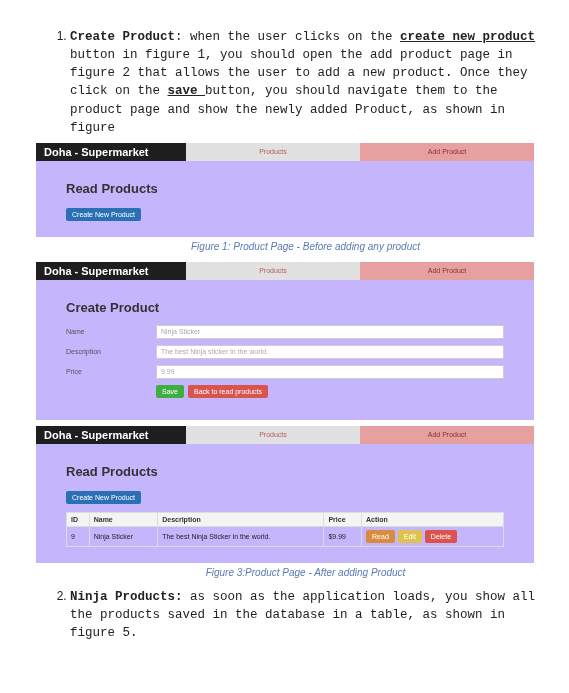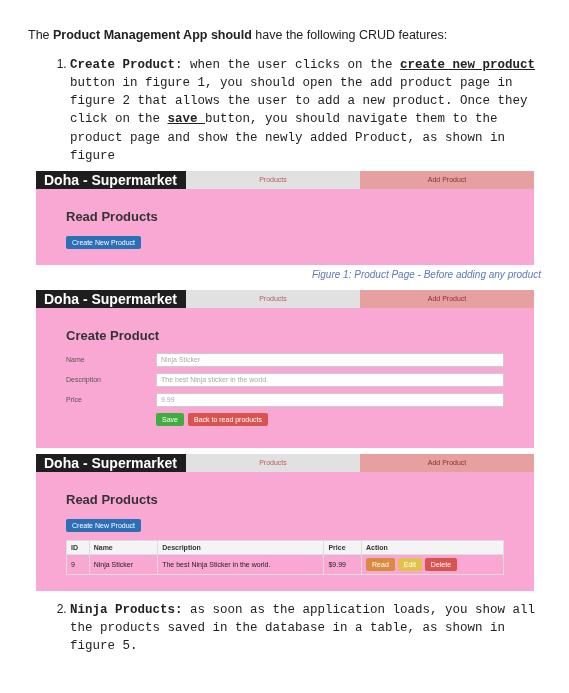--- a/index.html
+++ b/index.html
@@ -8,52 +8,49 @@
   .intro { font-size: 12.5px; margin-bottom: 14px; }
   .intro b { font-weight: 700; }
   ol.main { list-style: decimal; padding-left: 42px; }
   ol.main > li { margin-bottom: 10px; }
   ol.main > li .li-body { font-size: 12.5px; line-height: 1.45; font-family: Liberation Mono, monospace; }
   ol.main > li .li-body .lead { font-weight: 700; }
   .u { text-decoration: underline; }
 
   .shot { margin: 6px 0 2px -34px; width: 498px; border: 0; }
   .navbar { display: flex; font-size: 8px; height: 18px; }
-  .navbar .brand { background: #1e1e1e; color: #fff; width: 150px; display: flex; align-items: center; padding-left: 8px; font-weight: 700; font-size: 14px; }
+  .navbar .brand { background: #1e1e1e; color: #fff; width: 150px; display: flex; align-items: center; padding-left: 8px; font-weight: 700; font-size: 11px; }
   .navbar .nav1 { background: #e1e1e1; color: #b85b5b; flex: 1; display: flex; align-items: center; justify-content: center; font-size: 7px; }
   .navbar .nav2 { background: #e6a0a0; color: #8a2f2f; flex: 1; display: flex; align-items: center; justify-content: center; font-size: 7px; }
-  .body-area { background: #f9a8d4; padding: 20px 30px 16px 30px; min-height: 60px; }
+  .body-area { background: #c4b5fd; padding: 20px 30px 16px 30px; min-height: 60px; }
   .body-area h4 { font-size: 13px; font-weight: 600; color: #333; margin-bottom: 10px; }
   .btn { display: inline-block; font-size: 7px; padding: 3px 6px; border-radius: 2px; color: #fff; }
   .btn-blue { background: #2b6fb5; }
   .btn-green { background: #3fae3f; }
   .btn-red { background: #d9534f; }
   .btn-orange { background: #d98c3f; }
   .btn-yellow { background: #e0c34e; }
-  .caption { text-align: right; font-style: italic; color: #5a7ab3; font-size: 10px; margin: 4px 0 10px 0; }
+  .caption { text-align: center; font-style: italic; color: #5a7ab3; font-size: 10px; margin: 4px 0 10px 0; }
 
   .form-row { display: flex; margin-bottom: 6px; }
   .form-row .lbl { width: 90px; font-size: 7px; color: #555; padding-top: 3px; }
   .form-row .inp { flex: 1; border: 1px solid #ccc; background: #fff; height: 14px; font-size: 7px; color: #aaa; padding: 1px 4px; display: flex; align-items: center; }
   .form-row .btns { margin-left: 90px; display: flex; gap: 4px; }
 
   table.ptable { width: 100%; border-collapse: collapse; font-size: 7px; }
   table.ptable th, table.ptable td { border: 1px solid #ddd; padding: 3px 4px; text-align: left; vertical-align: middle; }
   table.ptable th { background: #f4f4f4; font-weight: 700; color: #333; }
   .action-cell { display: flex; gap: 3px; }
 
   .pagenum { text-align: right; font-size: 10px; padding: 38px 12px 10px 0; }
 </style>
 </head>
 <body>
 
 <div class="page">
-  <p class="intro">
-    <span>The </span><b>Product Management App should </b><span>have the following CRUD features:</span>
-  </p>
 
   <ol class="main">
     <li>
       <div class="li-body">
         <span class="lead">Create Product</span><span>: when the user clicks on the </span><b class="u">create new product</b><span> button in figure 1, you should open the add product page in figure 2 that allows the user to add a new product. Once they click on the </span><b class="u">save </b><span>button, you should navigate them to the product page and show the newly added Product, as shown in figure</span>
       </div>
 
       <div class="shot">
         <div class="navbar">
           <div class="brand">Doha - Supermarket</div>
@@ -126,20 +123,21 @@
                     <span class="btn btn-orange">Read</span>
                     <span class="btn btn-yellow">Edit</span>
                     <span class="btn btn-red">Delete</span>
                   </div>
                 </td>
               </tr>
             </tbody>
           </table>
         </div>
       </div>
+      <div class="caption">Figure 3:Product Page - After adding Product</div>
     </li>
 
     <li>
       <div class="li-body">
         <span class="lead">Ninja Products:</span><span> as soon as the application loads, you show all the products saved in the database in a table, as shown in figure 5.</span>
       </div>
     </li>
   </ol>
 </div>
 

